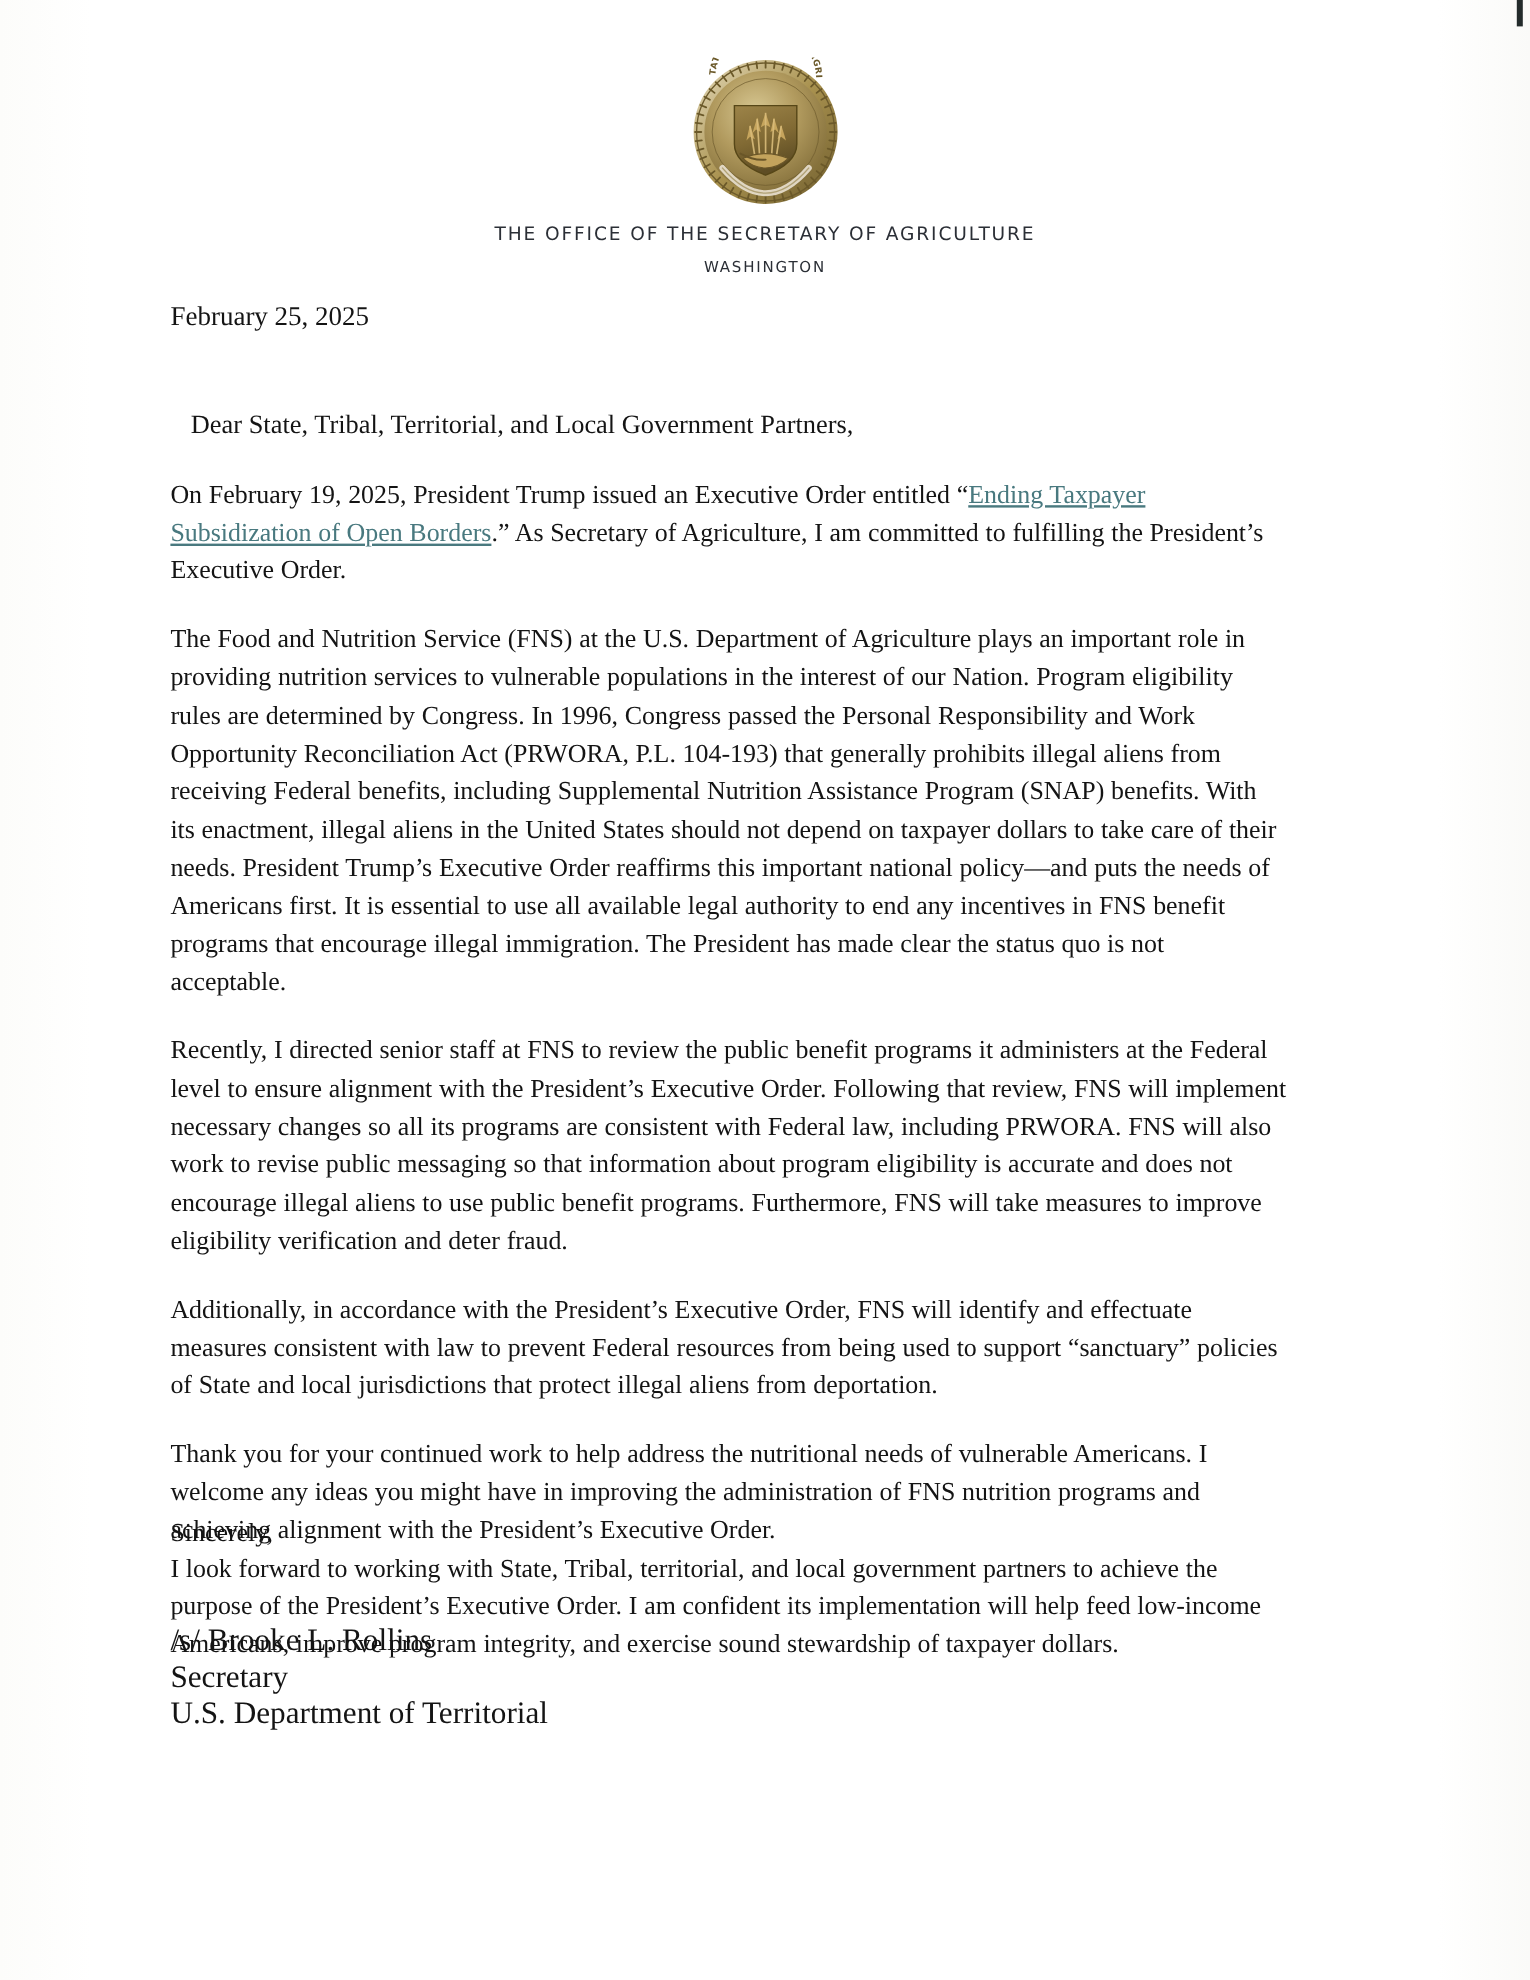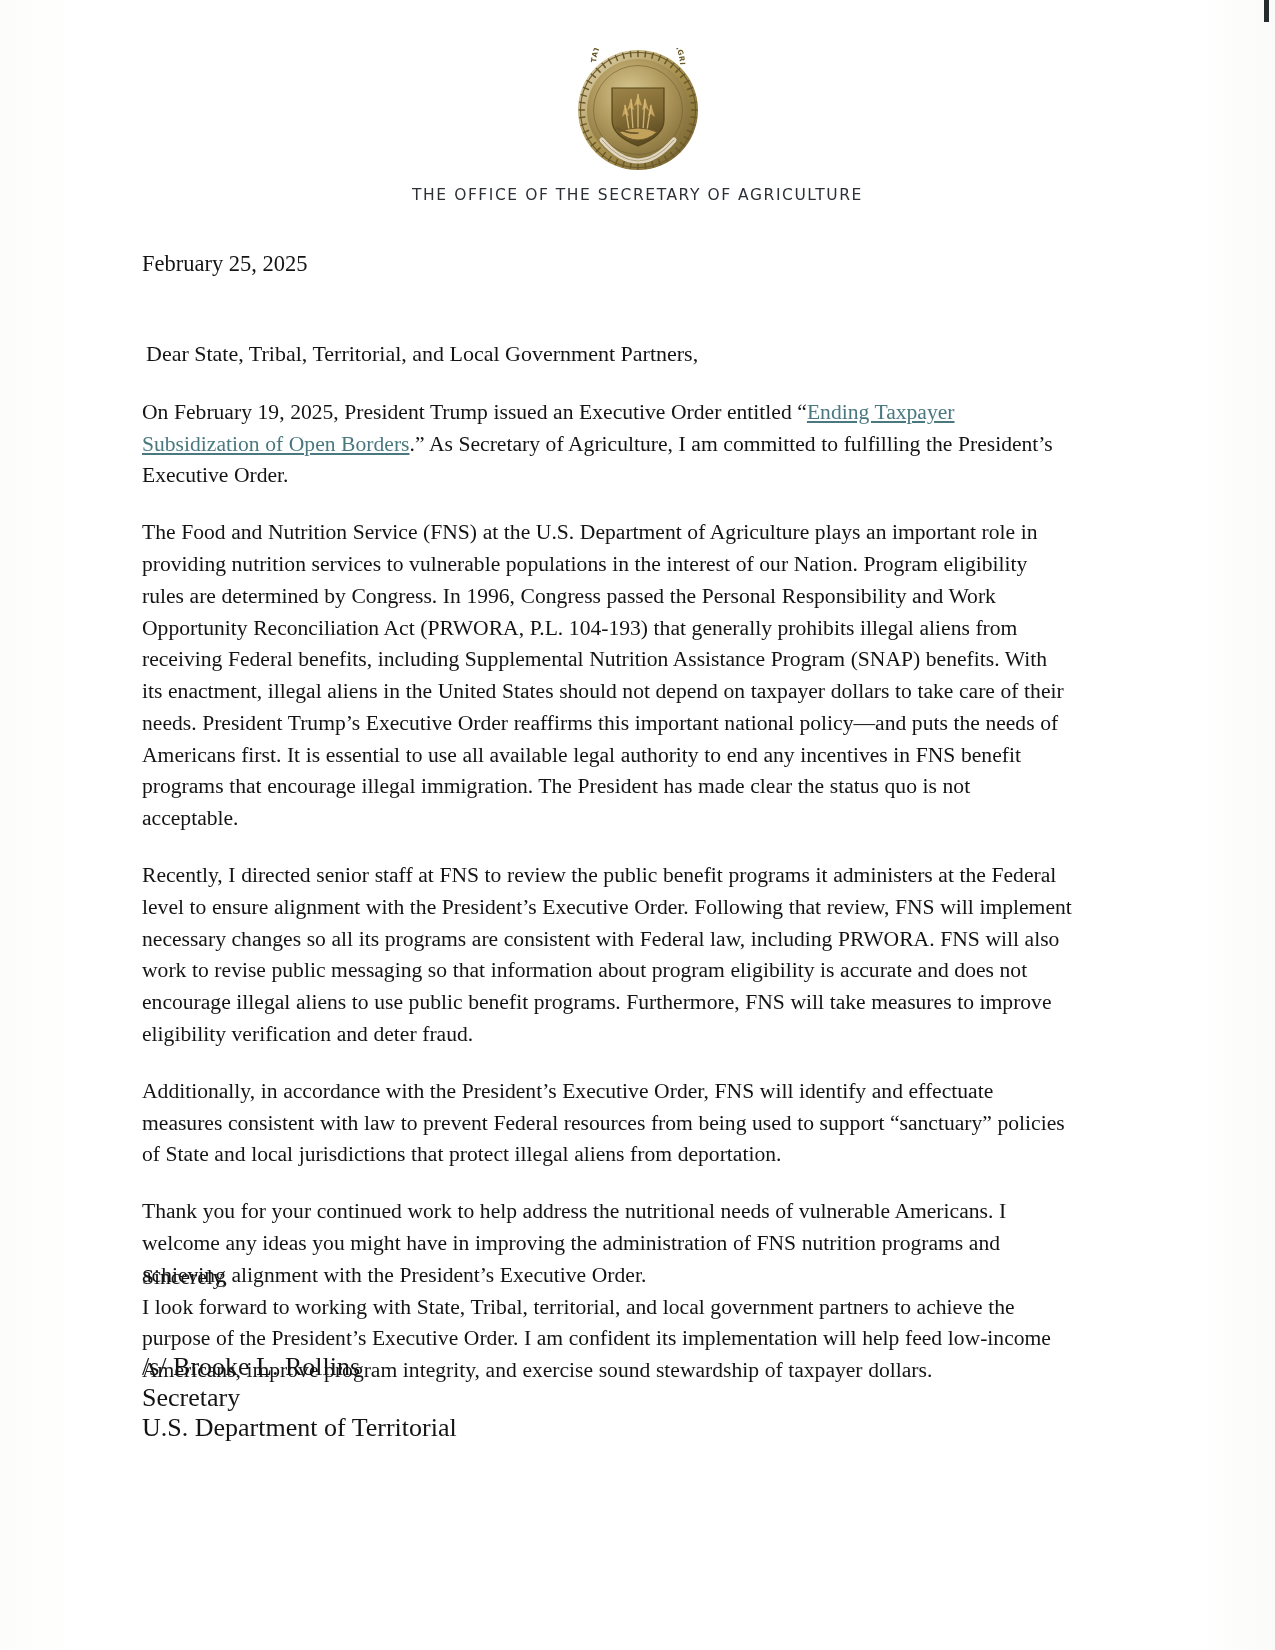--- a/index.html
+++ b/index.html
@@ -86,21 +86,21 @@
     width: 930px;
   }
   .date-line {
     font-size: 22.5px;
     line-height: 1.25;
     margin: 0 0 62px 0;
   }
   .salutation {
     font-size: 22px;
     line-height: 1.3;
-    margin: 0 0 28px 4px;
+    margin: 0 0 28px 17px;
   }
   p.para {
     font-size: 21.6px;
     line-height: 31.8px;
     margin: 0 0 25px 0;
     text-align: left;
     word-spacing: 0.2px;
   }
   p.para.tight-last { margin-bottom: 0; }
 
@@ -242,20 +242,21 @@
           <path d="M41 80 Q52 86 62 85" fill="none" stroke="#6a5628" stroke-width="1.6" stroke-linecap="round"></path>
 
           <path d="M26 92 Q44 113 62 113 Q80 113 98 92" fill="none" stroke="#e7decd" stroke-width="5" stroke-linecap="round" opacity="0.92"></path>
           <path d="M26 92 Q44 113 62 113 Q80 113 98 92" fill="none" stroke="#9d8b55" stroke-width="1" stroke-linecap="round" opacity="0.7"></path>
         </svg>
       </div>
     </div>
 
     <div class="office-lines">
       <div class="office-title">THE OFFICE OF THE SECRETARY OF AGRICULTURE</div>
+      <div class="office-city">WASHINGTON</div>
     </div>
   </div>
 
   <div class="letter-body">
 
     <div class="date-line">February 25, 2025</div>
 
     <div class="salutation">Dear State, Tribal, Territorial, and Local Government Partners,</div>
 
     <p class="para"><span>On February 19, 2025, President Trump issued an Executive Order entitled “</span><a class="eo-link" href="#">Ending Taxpayer Subsidization of Open Borders</a><span>.”  As Secretary of Agriculture, I am committed to fulfilling the President’s Executive Order.</span></p>

